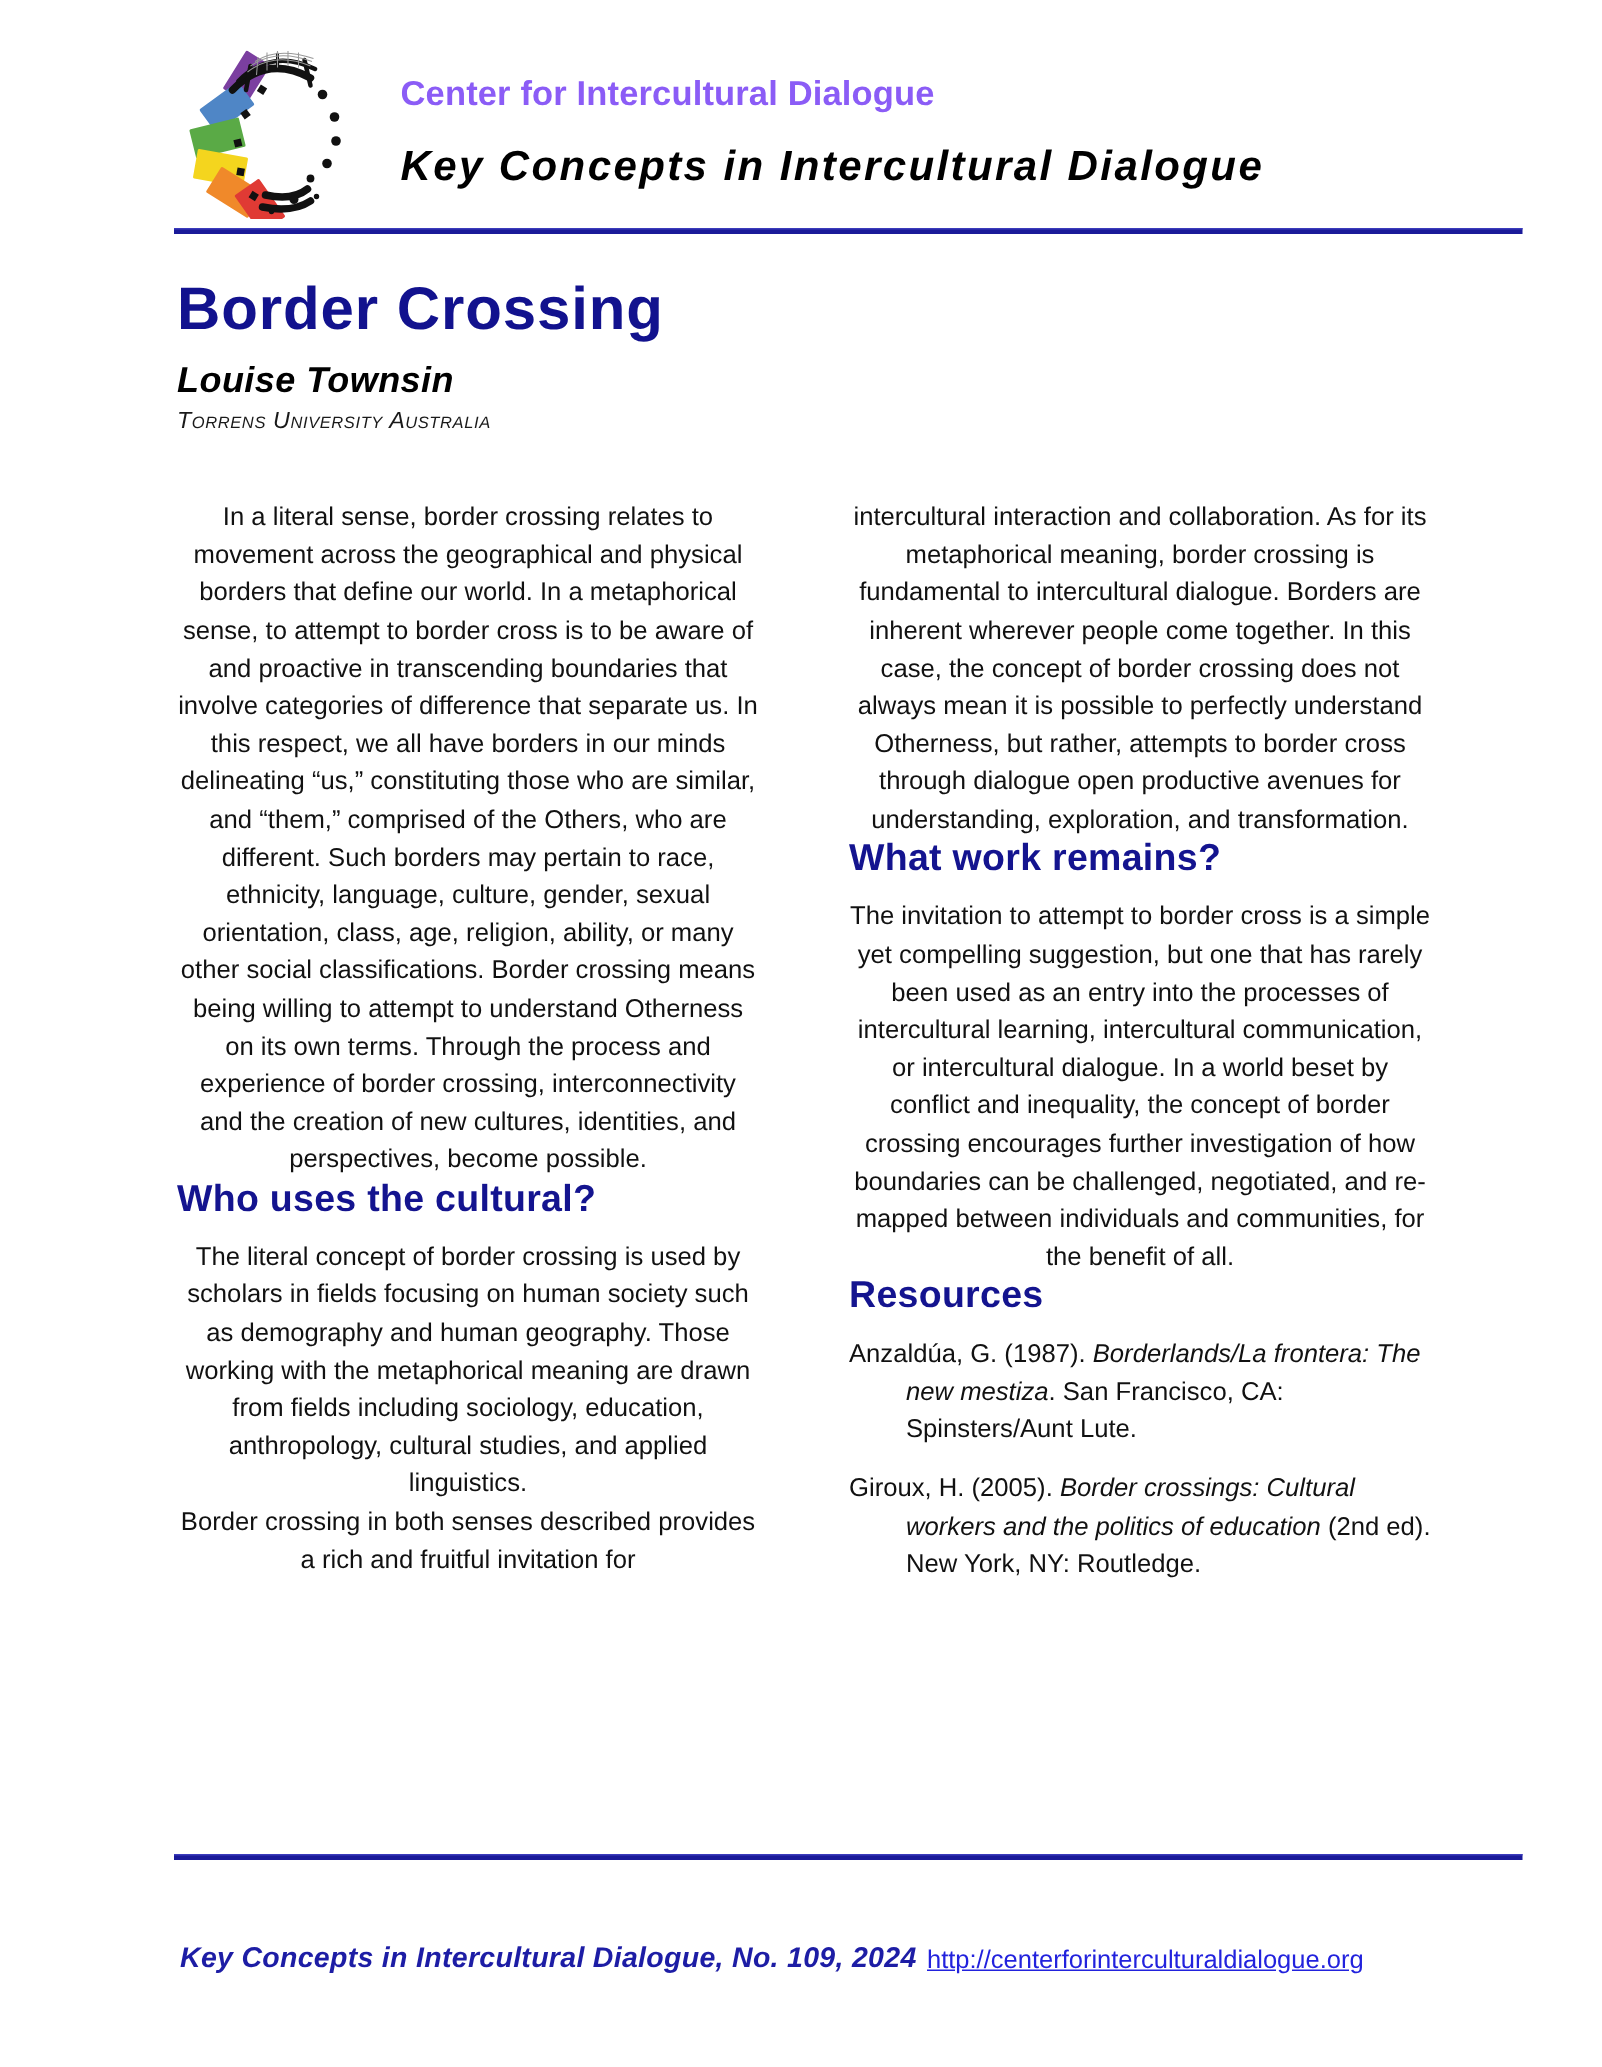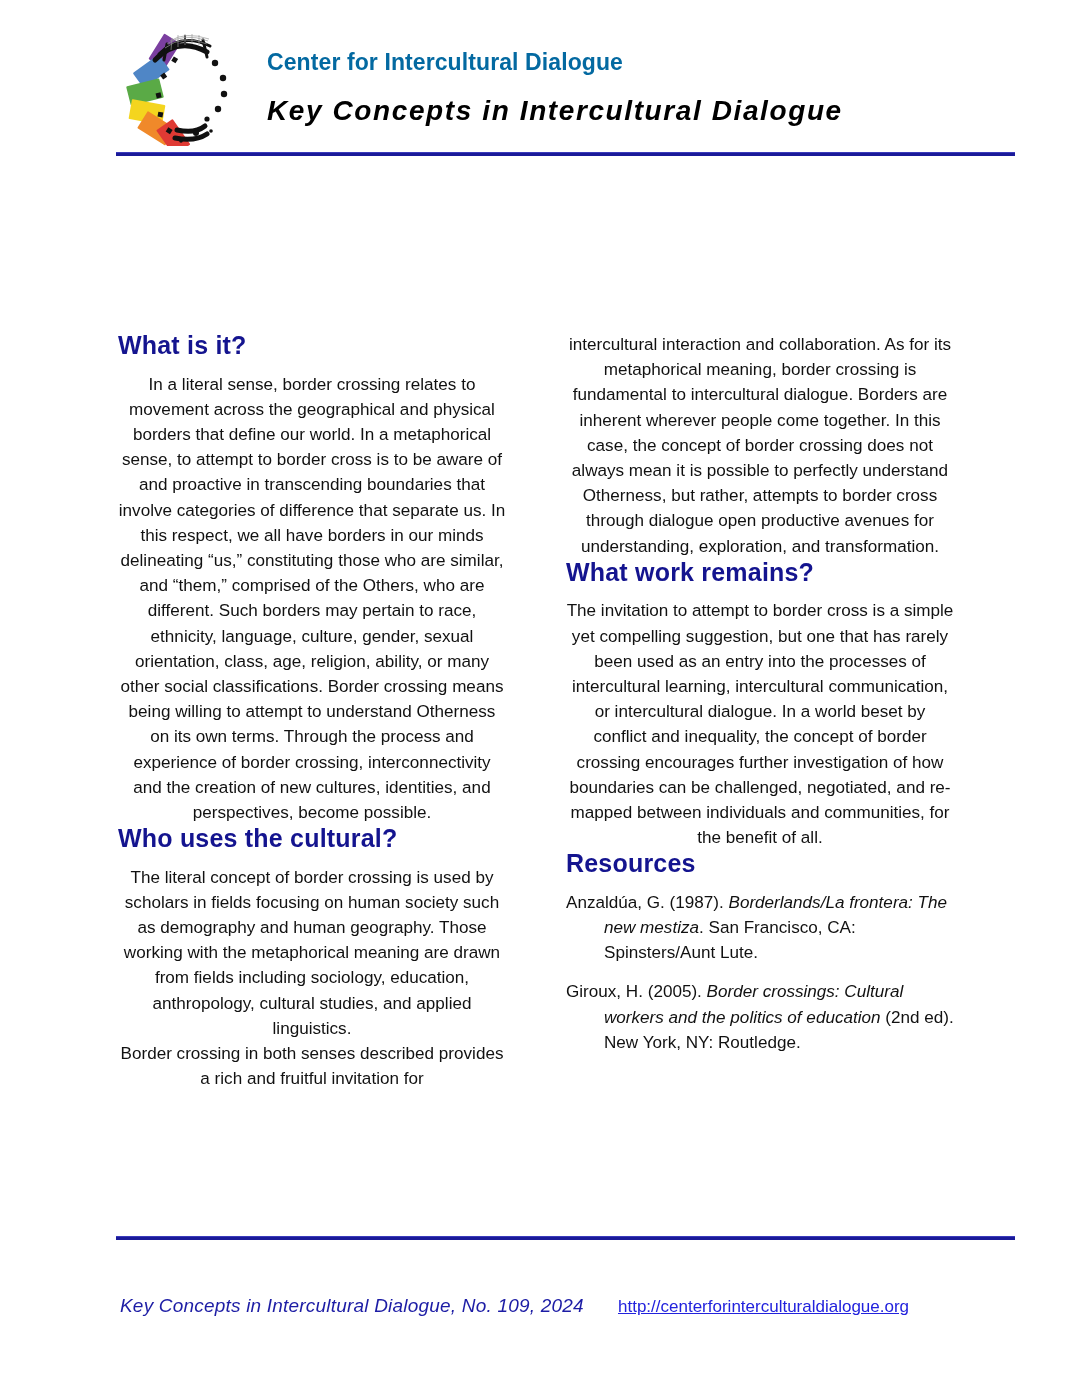--- a/index.html
+++ b/index.html
@@ -40,21 +40,21 @@
   }
   .masthead-text {
     position: absolute;
     left: 152px;
     top: 22px;
   }
   .org-name {
     font-family: "Liberation Sans", sans-serif;
     font-size: 23px;
     font-weight: bold;
-    color: #0369a1;
+    color: #8b5cf6;
     letter-spacing: 0.1px;
     line-height: 1.05;
     white-space: nowrap;
   }
   .series-name {
     font-family: "Liberation Sans", sans-serif;
     font-size: 28px;
     font-style: italic;
     font-weight: bold;
     color: #000000;
@@ -168,21 +168,21 @@
     width: 900px;
     height: 30px;
   }
   .footer-left {
     position: absolute;
     left: 2px;
     top: 0;
     font-family: "Liberation Sans", sans-serif;
     font-size: 19px;
     font-style: italic;
-    font-weight: normal;
+    font-weight: bold;
     color: #1d1da5;
     letter-spacing: 0.2px;
     white-space: nowrap;
   }
   .footer-right {
     position: absolute;
     left: 500px;
     top: 2px;
     font-family: "Liberation Sans", sans-serif;
     font-size: 17px;
@@ -256,26 +256,30 @@
     </div>
 
     <div class="masthead-text">
       <div class="org-name">Center for Intercultural Dialogue</div>
       <div class="series-name">Key Concepts in Intercultural Dialogue</div>
     </div>
   </div>
 
   <div class="rule rule-top"></div>
 
+  <div class="title-block">
+    <div class="doc-title">Border Crossing</div>
+    <div class="author">Louise Townsin</div>
+    <div class="affiliation">Torrens University Australia</div>
+  </div>
 
   <div class="columns">
 
     <div class="col col-left">
 
-      <h2 class="section-head">What is it?</h2>
       <p class="body-text">In a literal sense, border crossing relates to movement across the geographical and physical borders that define our world. In a metaphorical sense, to attempt to border cross is to be aware of and proactive in transcending boundaries that involve categories of difference that separate us. In this respect, we all have borders in our minds delineating “us,” constituting those who are similar, and “them,” comprised of the Others, who are different. Such borders may pertain to race, ethnicity, language, culture, gender, sexual orientation, class, age, religion, ability, or many other social classifications. Border crossing means being willing to attempt to understand Otherness on its own terms. Through the process and experience of border crossing, interconnectivity and the creation of new cultures, identities, and perspectives, become possible.</p>
 
       <h2 class="section-head gap-before-head">Who uses the cultural?</h2>
       <p class="body-text">The literal concept of border crossing is used by scholars in fields focusing on human society such as demography and human geography. Those working with the metaphorical meaning are drawn from fields including sociology, education, anthropology, cultural studies, and applied linguistics.</p>
 
       <p class="body-text">Border crossing in both senses described provides a rich and fruitful invitation for</p>
     </div>
 
     <div class="col col-right">
 

